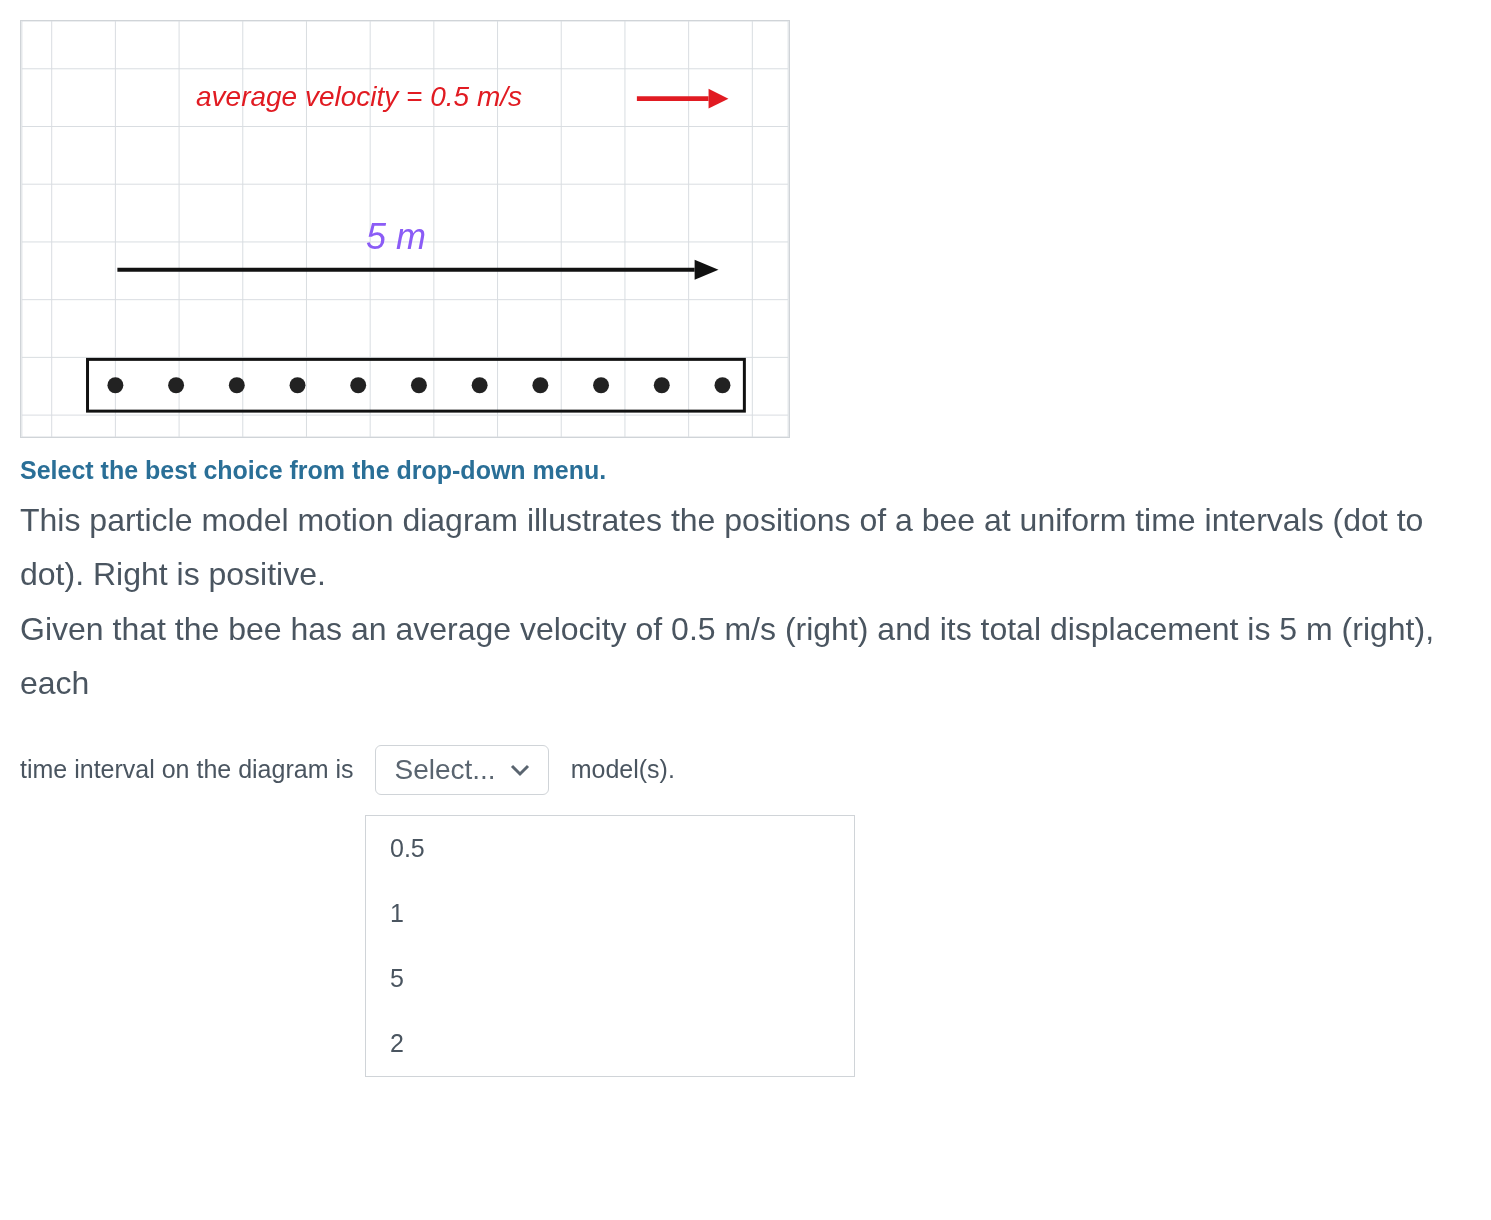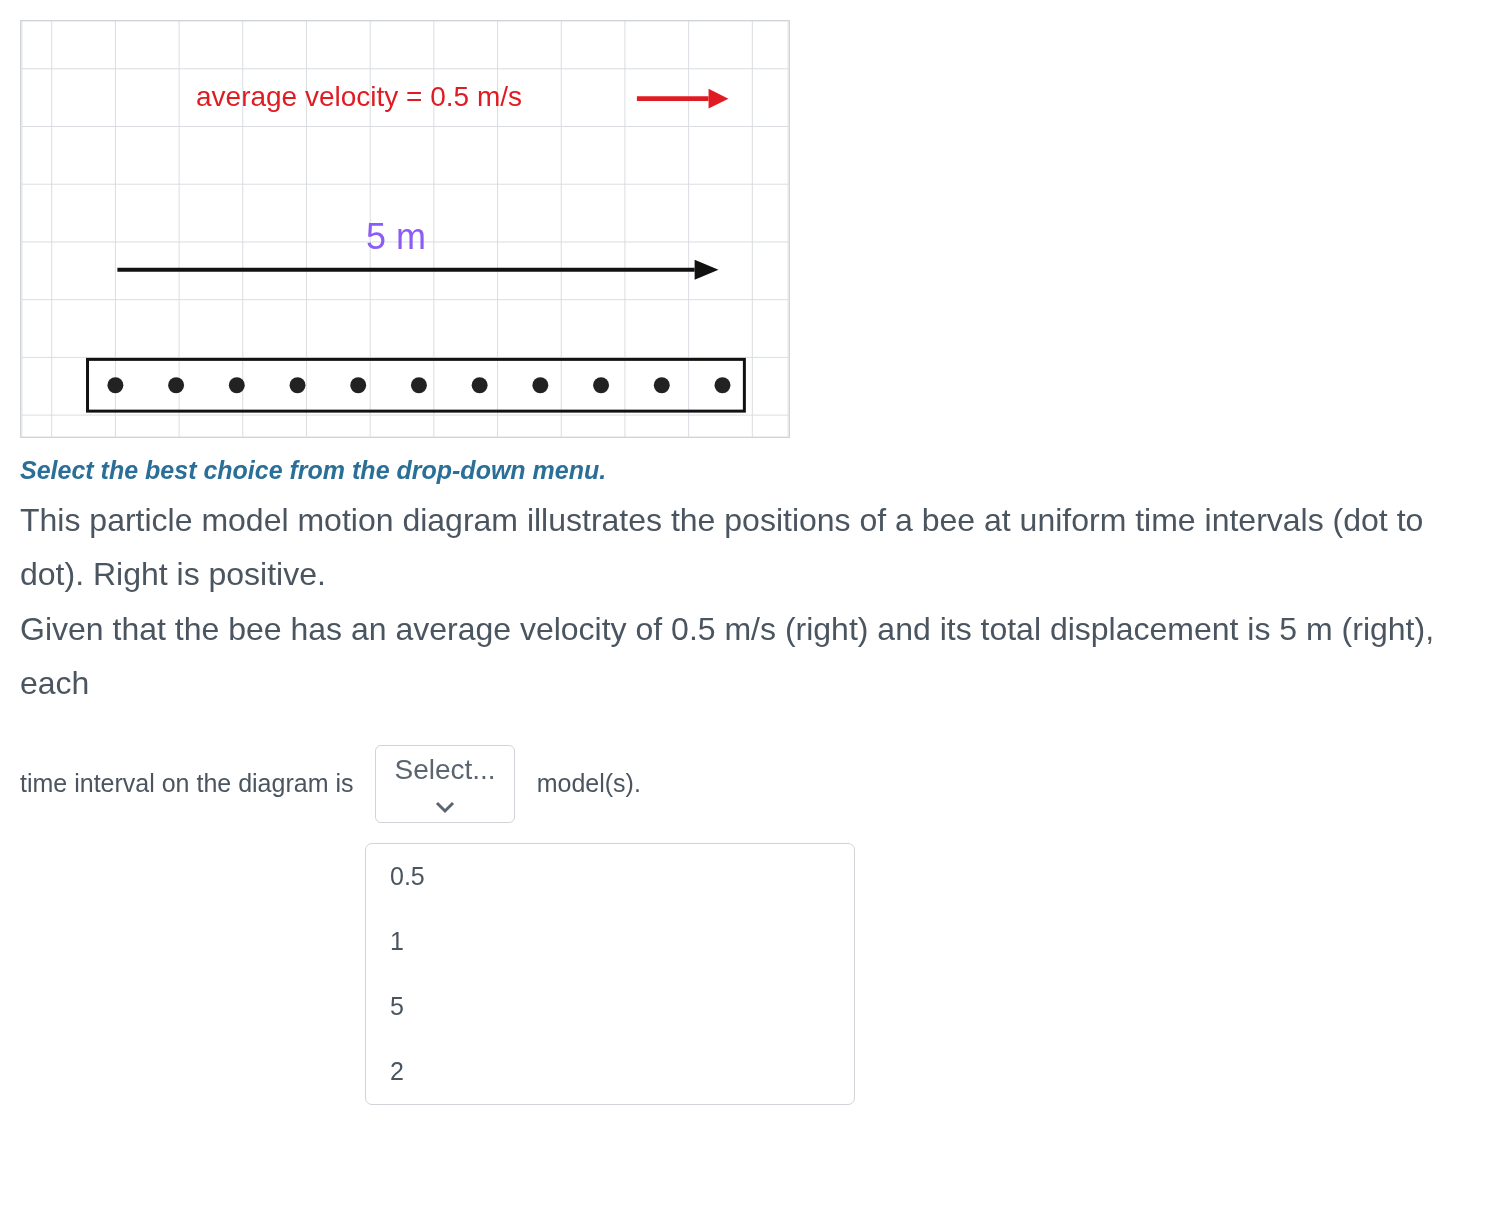--- a/index.html
+++ b/index.html
@@ -11,20 +11,21 @@
     color: #4a5560;
     width: 1491px;
   }
   .diagram-box {
     position: relative;
     width: 770px;
     height: 418px;
     border: 1px solid #d0d4d8;
     background: #fff;
     margin-bottom: 18px;
+    font-style: italic;
   }
   .diagram-box svg {
     position: absolute;
     left: 0; top: 0;
     width: 100%; height: 100%;
   }
   .vel-label {
     position: absolute;
     left: 175px;
     top: 60px;
@@ -33,21 +34,20 @@
   }
   .dist-label {
     position: absolute;
     left: 345px;
     top: 195px;
     font-size: 36px;
     color: #8b5cf6;
   }
   .instruction {
     font-size: 25px;
-    font-style: italic;
     font-weight: 700;
     color: #2a6f97;
     margin-bottom: 8px;
   }
   .body-text {
     font-size: 32px;
     color: #4a5560;
     line-height: 1.7;
   }
   .answer-row {
@@ -62,32 +62,31 @@
     display: inline-flex;
     align-items: center;
     gap: 14px;
     border: 1px solid #d0d4d8;
     border-radius: 6px;
     padding: 8px 18px;
     font-size: 28px;
     color: #5a6570;
     background: #fff;
     cursor: pointer;
-    flex-direction: column;
   }
   .select-box .chev {
     display: inline-block;
   }
   .select-box .chev svg { display: block; }
   .dropdown {
     margin-top: 20px;
     margin-left: 345px;
     width: 490px;
     border: 1px solid #d0d4d8;
-    border-radius: 7px;
+    border-radius: 0;
     background: #fff;
   }
   .dropdown .opt {
     padding: 18px 24px;
     font-size: 25px;
     color: #4a5560;
     cursor: pointer;
   }
 </style>
 </head>

